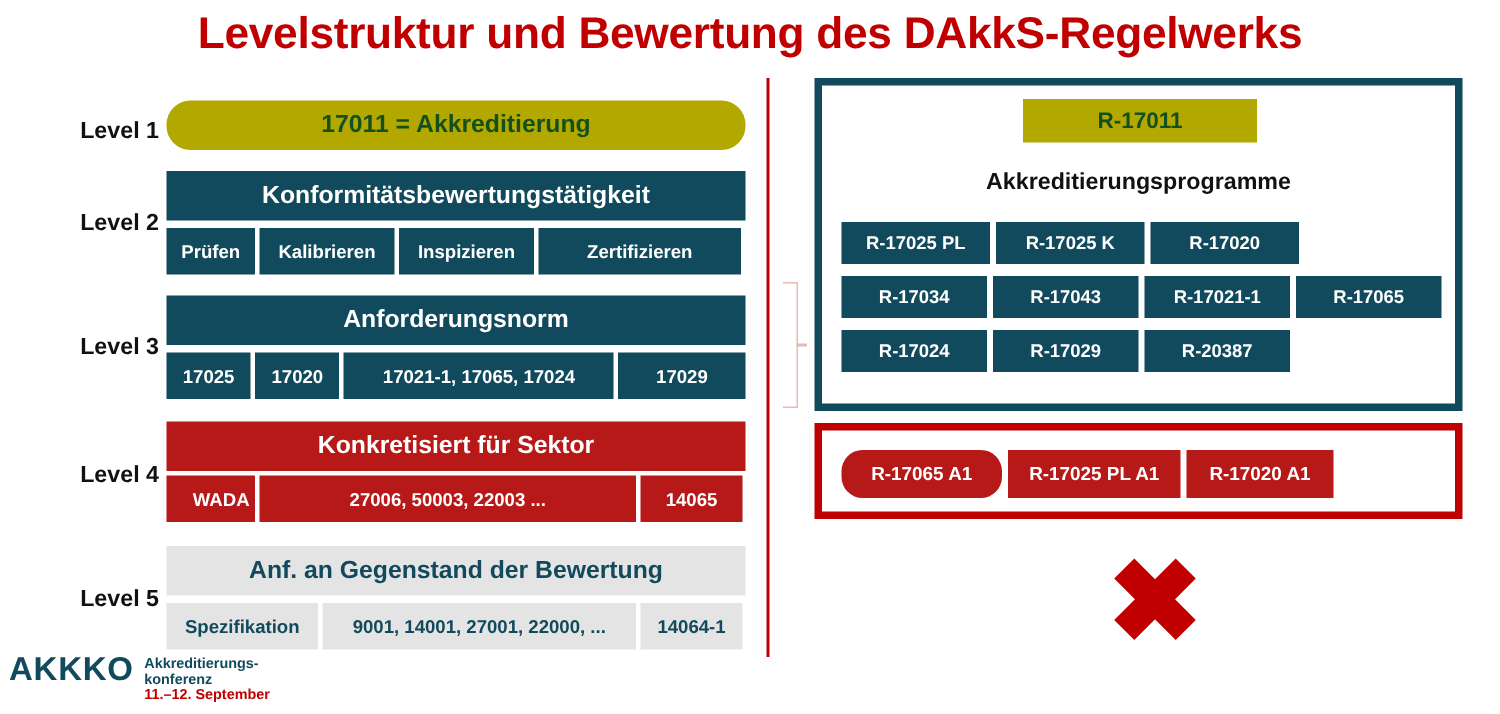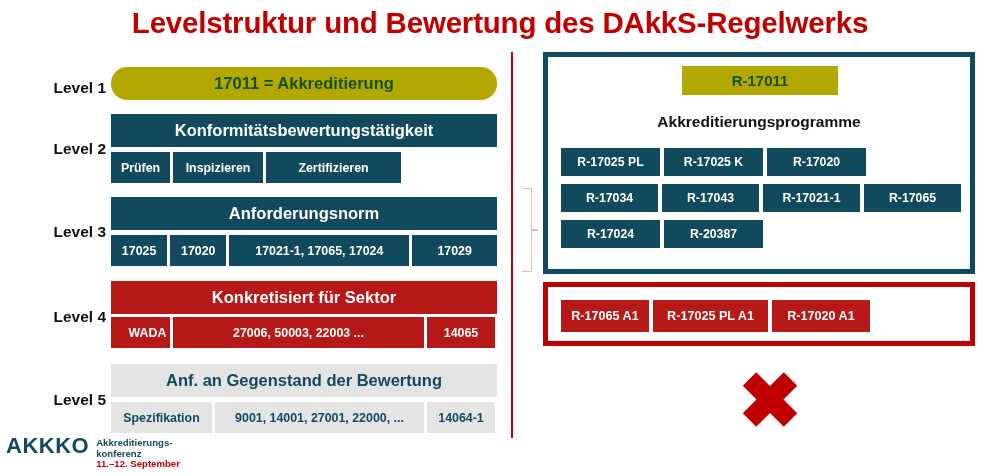--- a/index.html
+++ b/index.html
@@ -275,20 +275,21 @@
 <div id="level23-bracket"></div>
 <div id="level23-bracket-tick"></div>
 
 <div id="left-column">
     <div class="level-label" style="top: 79px;">Level 1</div>
     <div class="lvl-bar bar-head c-gold" style="top: 67px;">17011 = Akkreditierung</div>
     <div class="level-label" style="top: 140px;">Level 2</div>
     <div class="lvl-bar bar-head c-teal" style="top: 114px;">Konformitätsbewertungstätigkeit</div>
     <div class="sub-row" style="top: 152px;">
       <div class="sub-box c-teal" style="width: 59px;">Prüfen</div>
+      <div class="sub-box c-teal" style="width: 90px;">Kalibrieren</div>
       <div class="sub-box c-teal" style="width: 90px;">Inspizieren</div>
       <div class="sub-box c-teal" style="width: 135px;">Zertifizieren</div>
     </div>
     <div class="level-label" style="top: 223px;">Level 3</div>
     <div class="lvl-bar bar-head c-teal" style="top: 197px;">Anforderungsnorm</div>
     <div class="sub-row" style="top: 235px;">
       <div class="sub-box c-teal" style="width: 59px;">17025</div>
       <div class="sub-box c-teal" style="width: 59px;">17020</div>
       <div class="sub-box c-teal" style="width: 189px;">17021-1, 17065, 17024</div>
       <div class="sub-box c-teal" style="width: 89px;">17029</div>
@@ -338,20 +339,21 @@
     <div class="prog-cell filled">R-17020</div>
   </div>
 <div class="prog-row" style="top: 184px;">
     <div class="prog-cell filled">R-17034</div>
     <div class="prog-cell filled">R-17043</div>
     <div class="prog-cell filled">R-17021-1</div>
     <div class="prog-cell filled">R-17065</div>
   </div>
 <div class="prog-row" style="top: 220px;">
     <div class="prog-cell filled">R-17024</div>
+    <div class="prog-cell filled">R-17029</div>
     <div class="prog-cell filled">R-20387</div>
     <div class="prog-cell empty"></div>
   </div>
 <div id="annex-row">
-    <div class="annex-cell" style="width: 88px;">R-17065 A1</div>
+    <div class="annex-cell" style="width: 107px; border-radius: 14px;">R-17065 A1</div>
     <div class="annex-cell" style="width: 115px;">R-17025 PL A1</div>
     <div class="annex-cell" style="width: 98px;">R-17020 A1</div>
   </div>
 
 </body></html>

